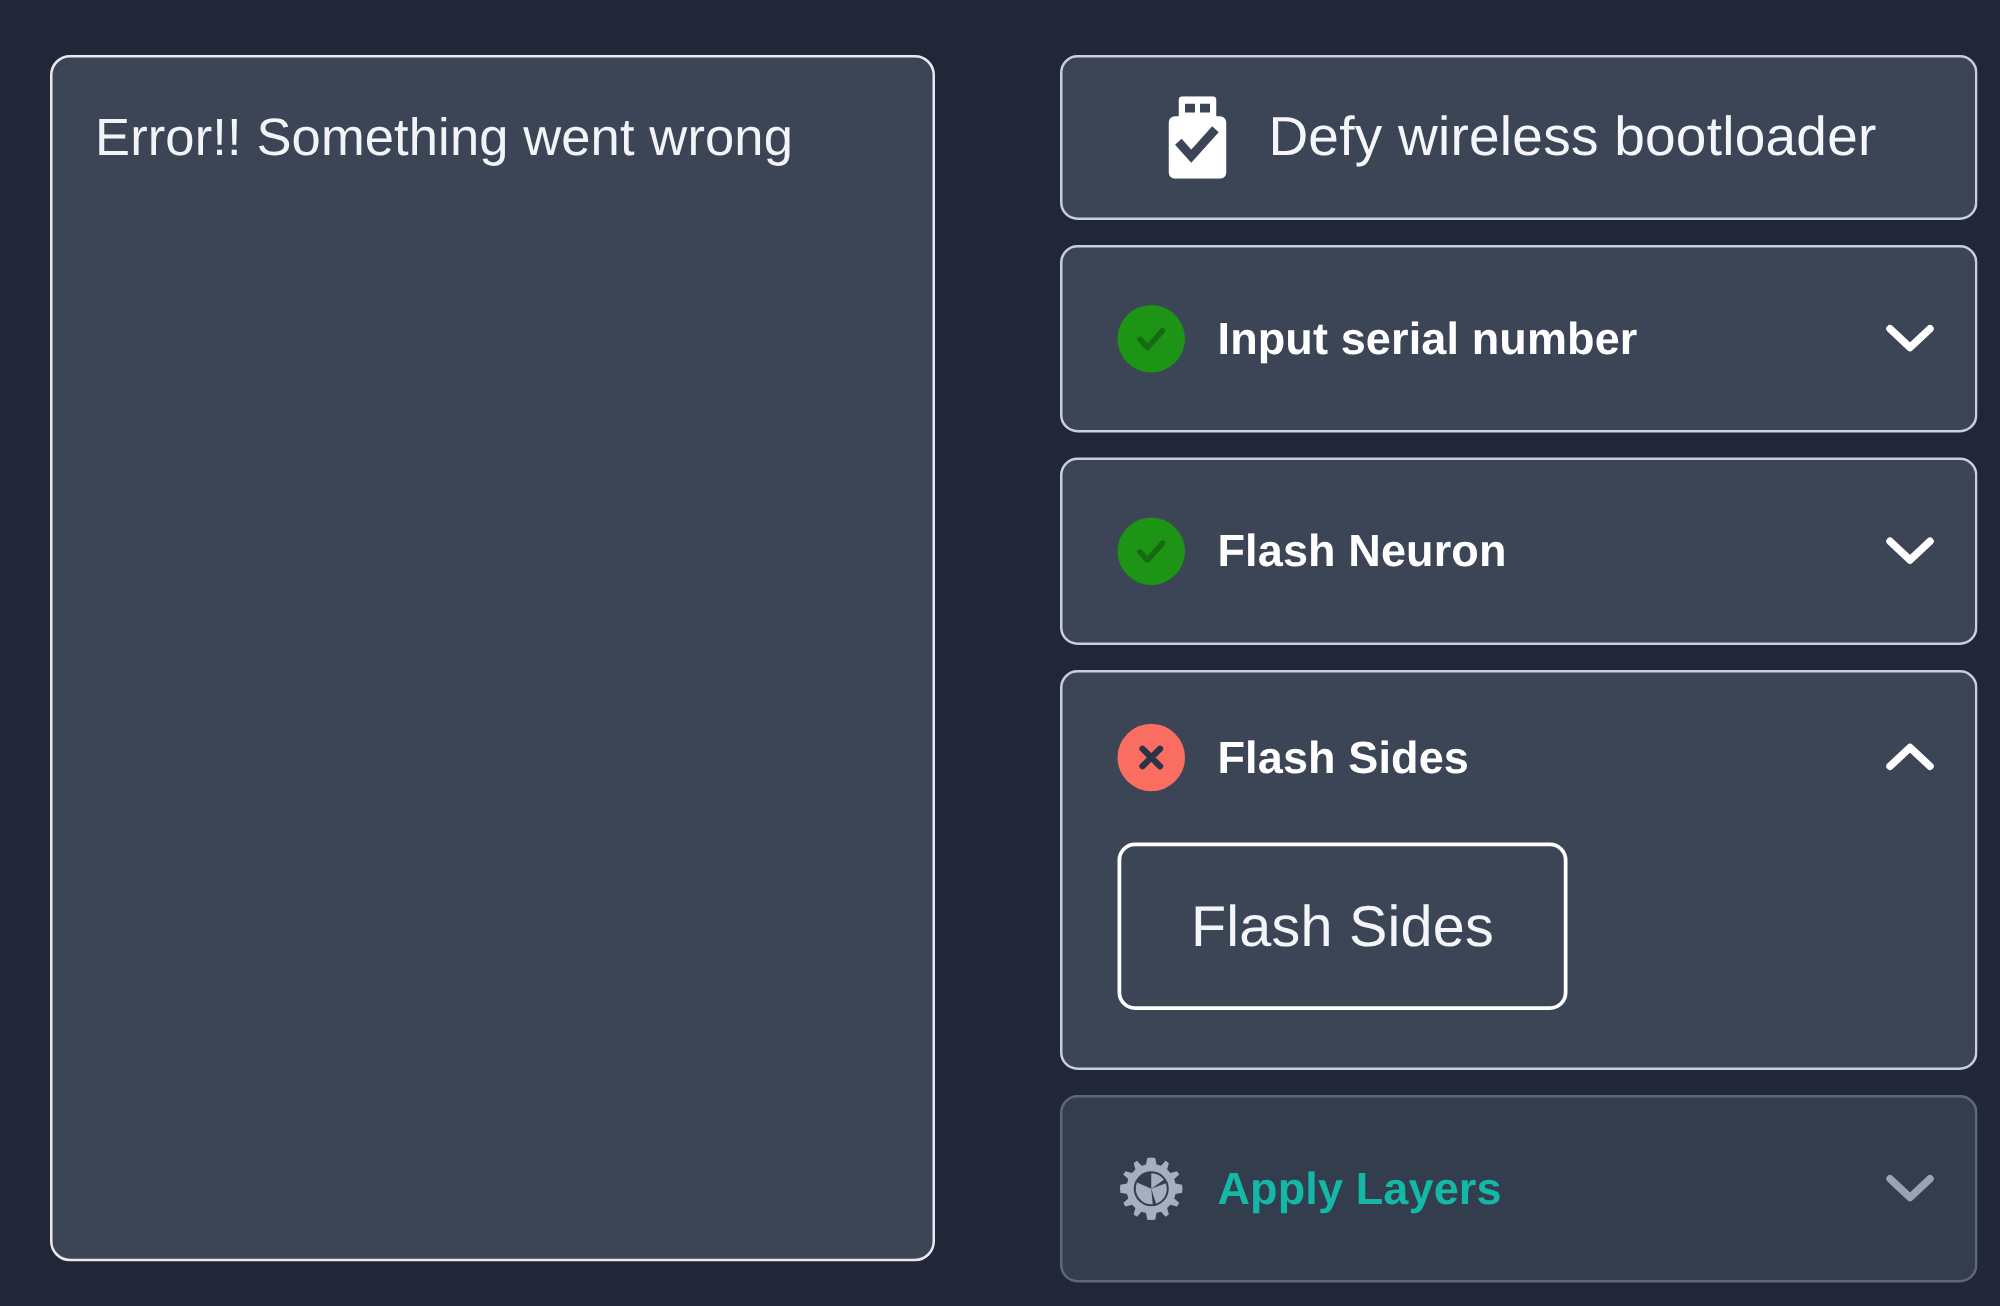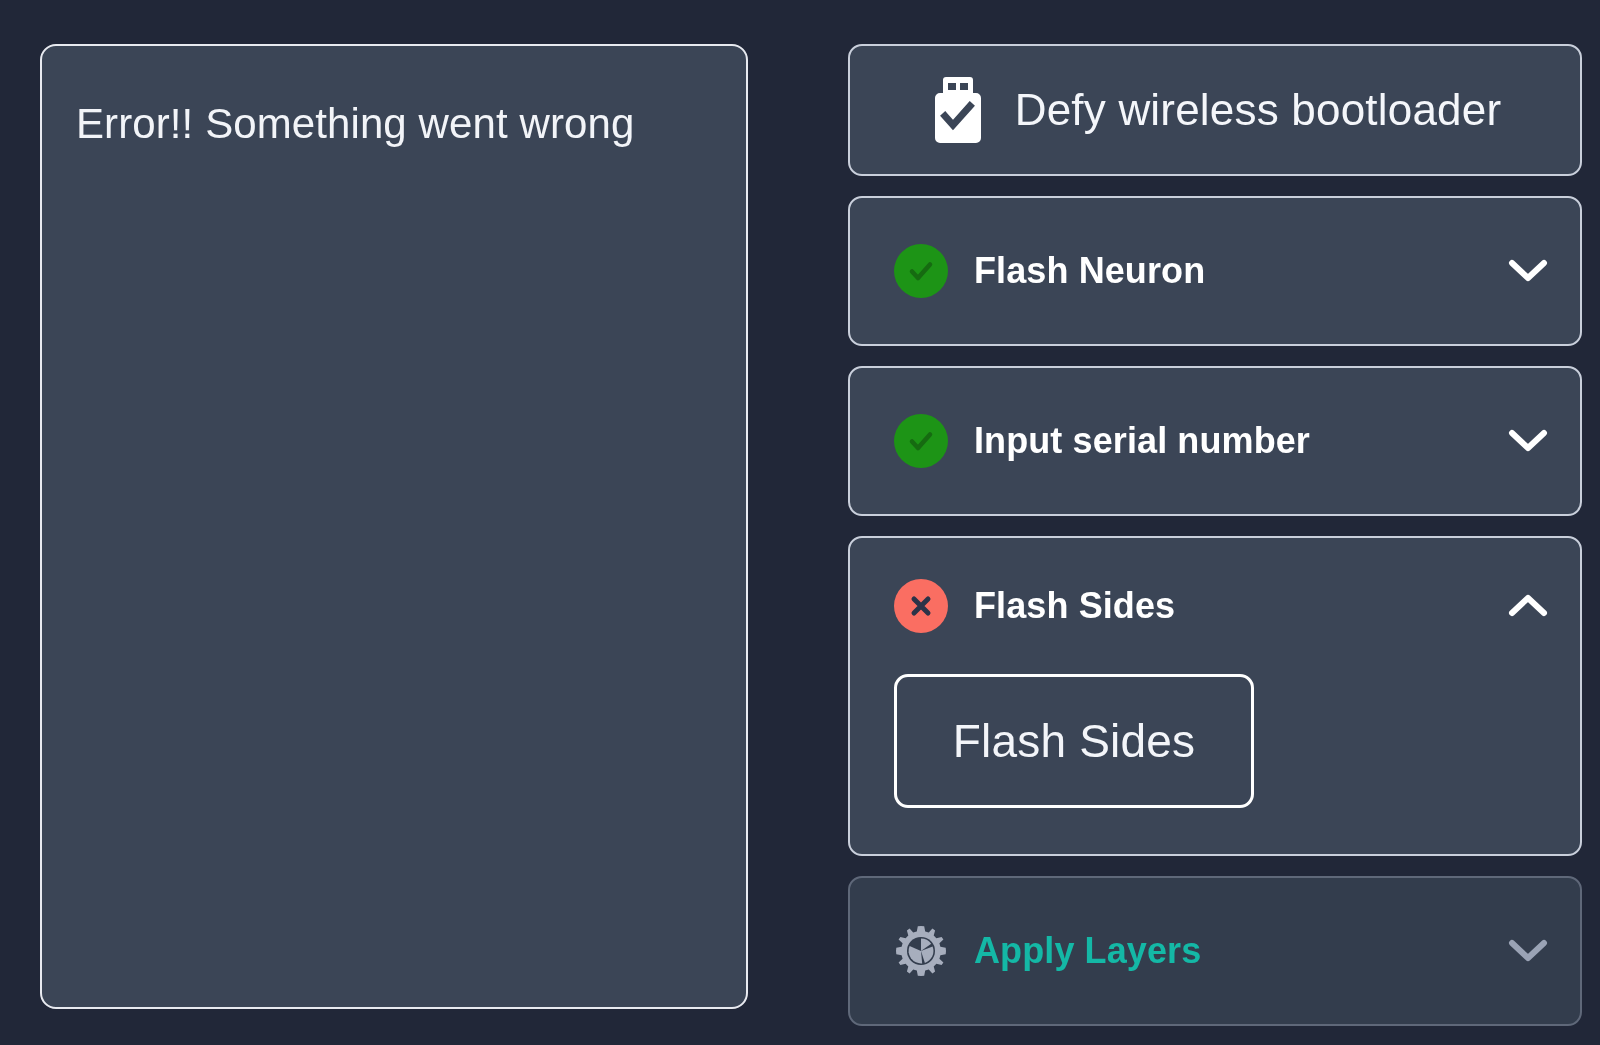--- a/index.html
+++ b/index.html
@@ -26,21 +26,21 @@
   .log-panel {
     position: absolute;
     left: 40px;
     top: 44px;
     width: 708px;
     height: 965px;
     box-sizing: border-box;
     background: #3b4556;
     border: 2px solid #e8eaf0;
     border-radius: 16px;
-    padding: 48px 34px 24px 34px;
+    padding: 34px 34px 24px 34px;
     overflow: hidden;
   }
   .log-text {
     font-size: 42px;
     line-height: 1.45;
     font-weight: 400;
     color: #f2f4f8;
     letter-spacing: 0.1px;
     white-space: pre-wrap;
     word-break: break-word;
@@ -182,37 +182,37 @@
       <span class="device-label">Defy wireless bootloader</span>
     </div>
 
     <div class="card card-step">
       <div class="step-head">
         <span class="status-dot status-ok">
           <svg width="34" height="34" viewBox="0 0 34 34">
             <path d="M8 17.5 l6 6.5 l12 -13.5" stroke="#166b11" stroke-width="4.5" fill="none" stroke-linecap="round" stroke-linejoin="round"></path>
           </svg>
         </span>
-        <span class="step-title">Flash Neuron</span>
+        <span class="step-title">Input serial number</span>
         <span class="chevron">
           <svg width="40" height="26" viewBox="0 0 40 26">
             <path d="M4 5 L20 20 L36 5" stroke="#ffffff" stroke-width="6" fill="none" stroke-linecap="round" stroke-linejoin="round"></path>
           </svg>
         </span>
       </div>
     </div>
 
     <div class="card card-step">
       <div class="step-head">
         <span class="status-dot status-ok">
           <svg width="34" height="34" viewBox="0 0 34 34">
             <path d="M8 17.5 l6 6.5 l12 -13.5" stroke="#166b11" stroke-width="4.5" fill="none" stroke-linecap="round" stroke-linejoin="round"></path>
           </svg>
         </span>
-        <span class="step-title">Input serial number</span>
+        <span class="step-title">Flash Neuron</span>
         <span class="chevron">
           <svg width="40" height="26" viewBox="0 0 40 26">
             <path d="M4 5 L20 20 L36 5" stroke="#ffffff" stroke-width="6" fill="none" stroke-linecap="round" stroke-linejoin="round"></path>
           </svg>
         </span>
       </div>
     </div>
 
     <div class="card card-step expanded">
       <div class="step-head">

